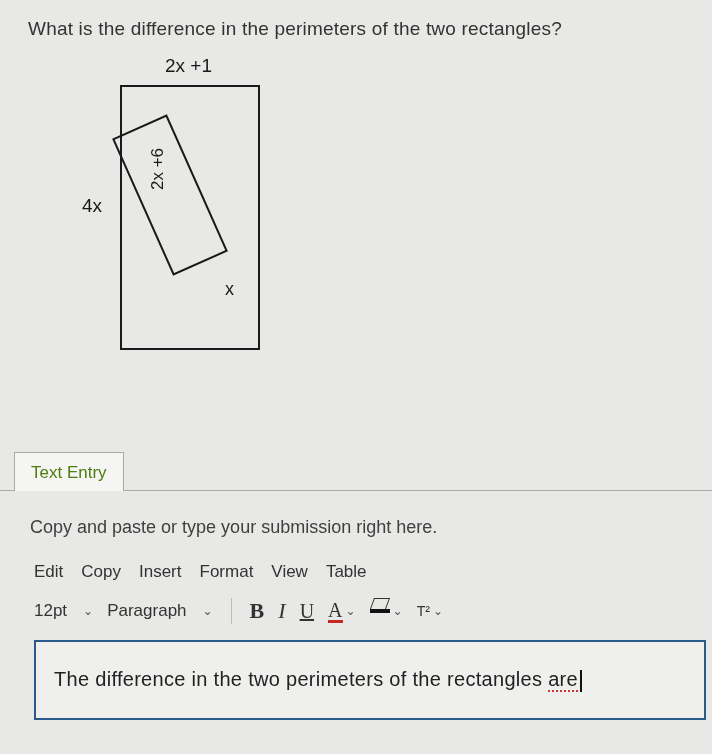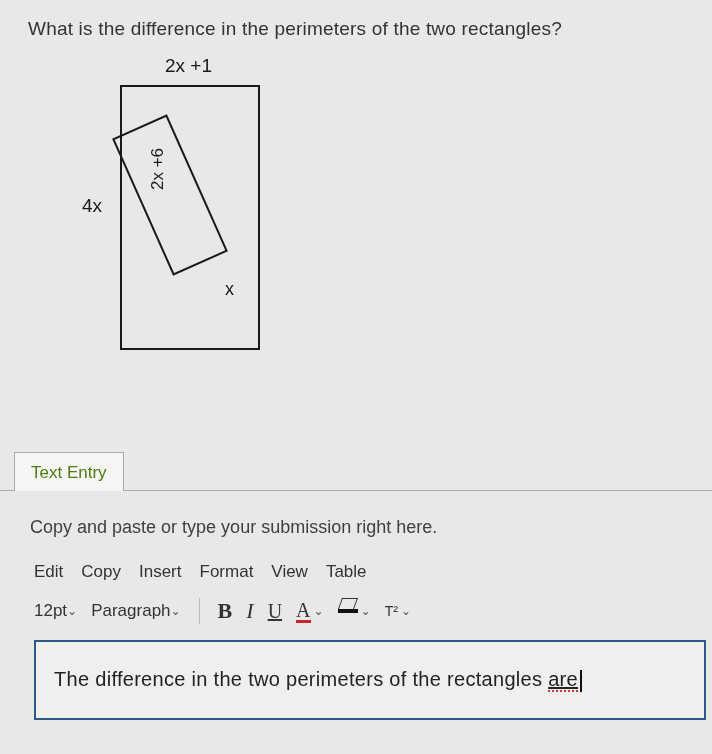--- a/index.html
+++ b/index.html
@@ -107,21 +107,21 @@
       padding: 16px 30px 12px 34px;
       display: flex;
       align-items: center;
       gap: 14px;
       font-size: 17px;
       color: #333;
     }
     .fontsize, .blocktype {
       display: flex;
       align-items: center;
-      gap: 0;
+      gap: 16px;
     }
     .chev {
       font-size: 12px;
       color: #555;
     }
     .sep {
       width: 1px;
       height: 26px;
       background: #bbb;
       margin: 0 4px;
@@ -138,21 +138,21 @@
       border: 2px solid #2a5a8a;
       background: #efefed;
       padding: 26px 18px 26px 18px;
       width: 672px;
     }
     .editor-text {
       font-size: 20px;
       color: #222;
       letter-spacing: 0.3px;
     }
-    .dotted { border-bottom: 2px dotted #c33; text-decoration: underline; }
+    .dotted { border-bottom: 2px dotted #c33; }
     .cursor {
       display:inline-block; width:2px; height:22px; background:#111; vertical-align:middle; margin-left:2px;
     }
   </style>
 </head>
 <body>
 
 <div class="question">What is the difference in the perimeters of the two rectangles?</div>
 
 <div class="diagram">

